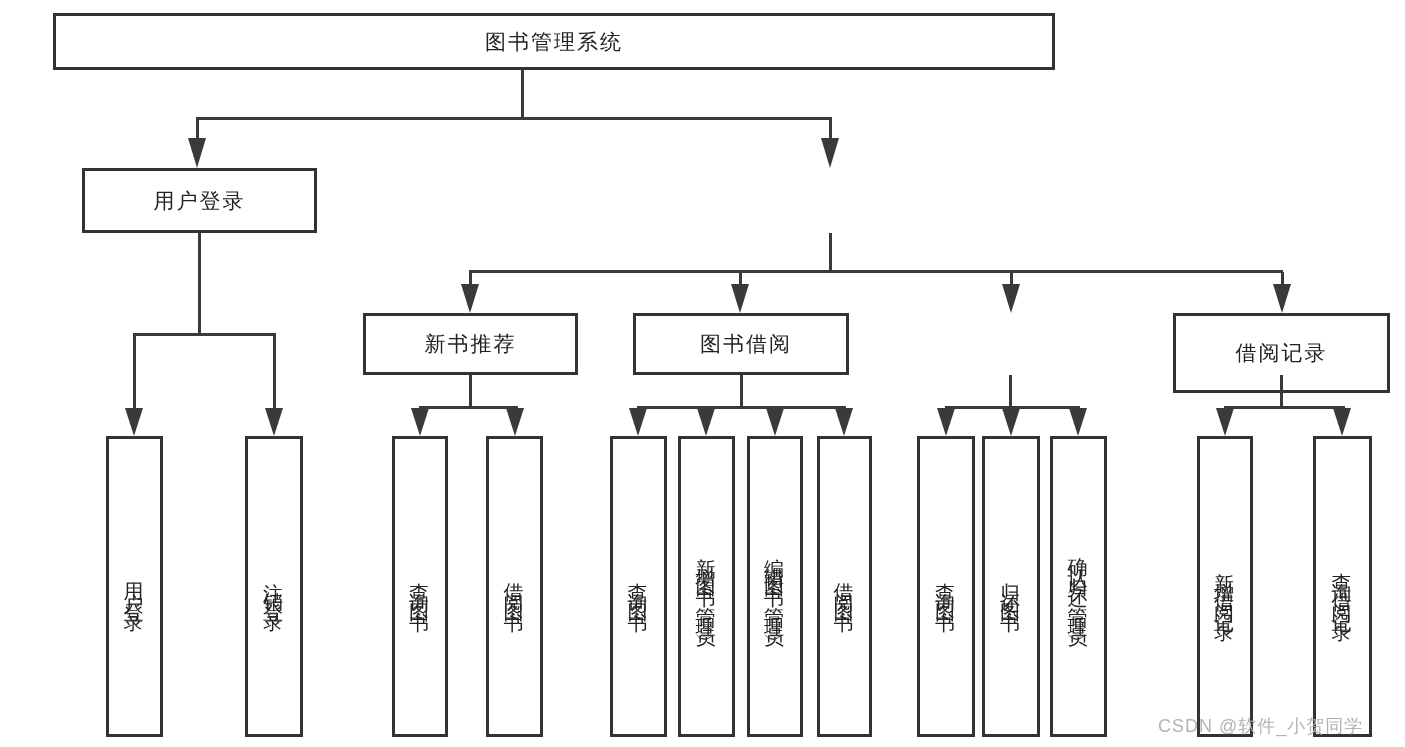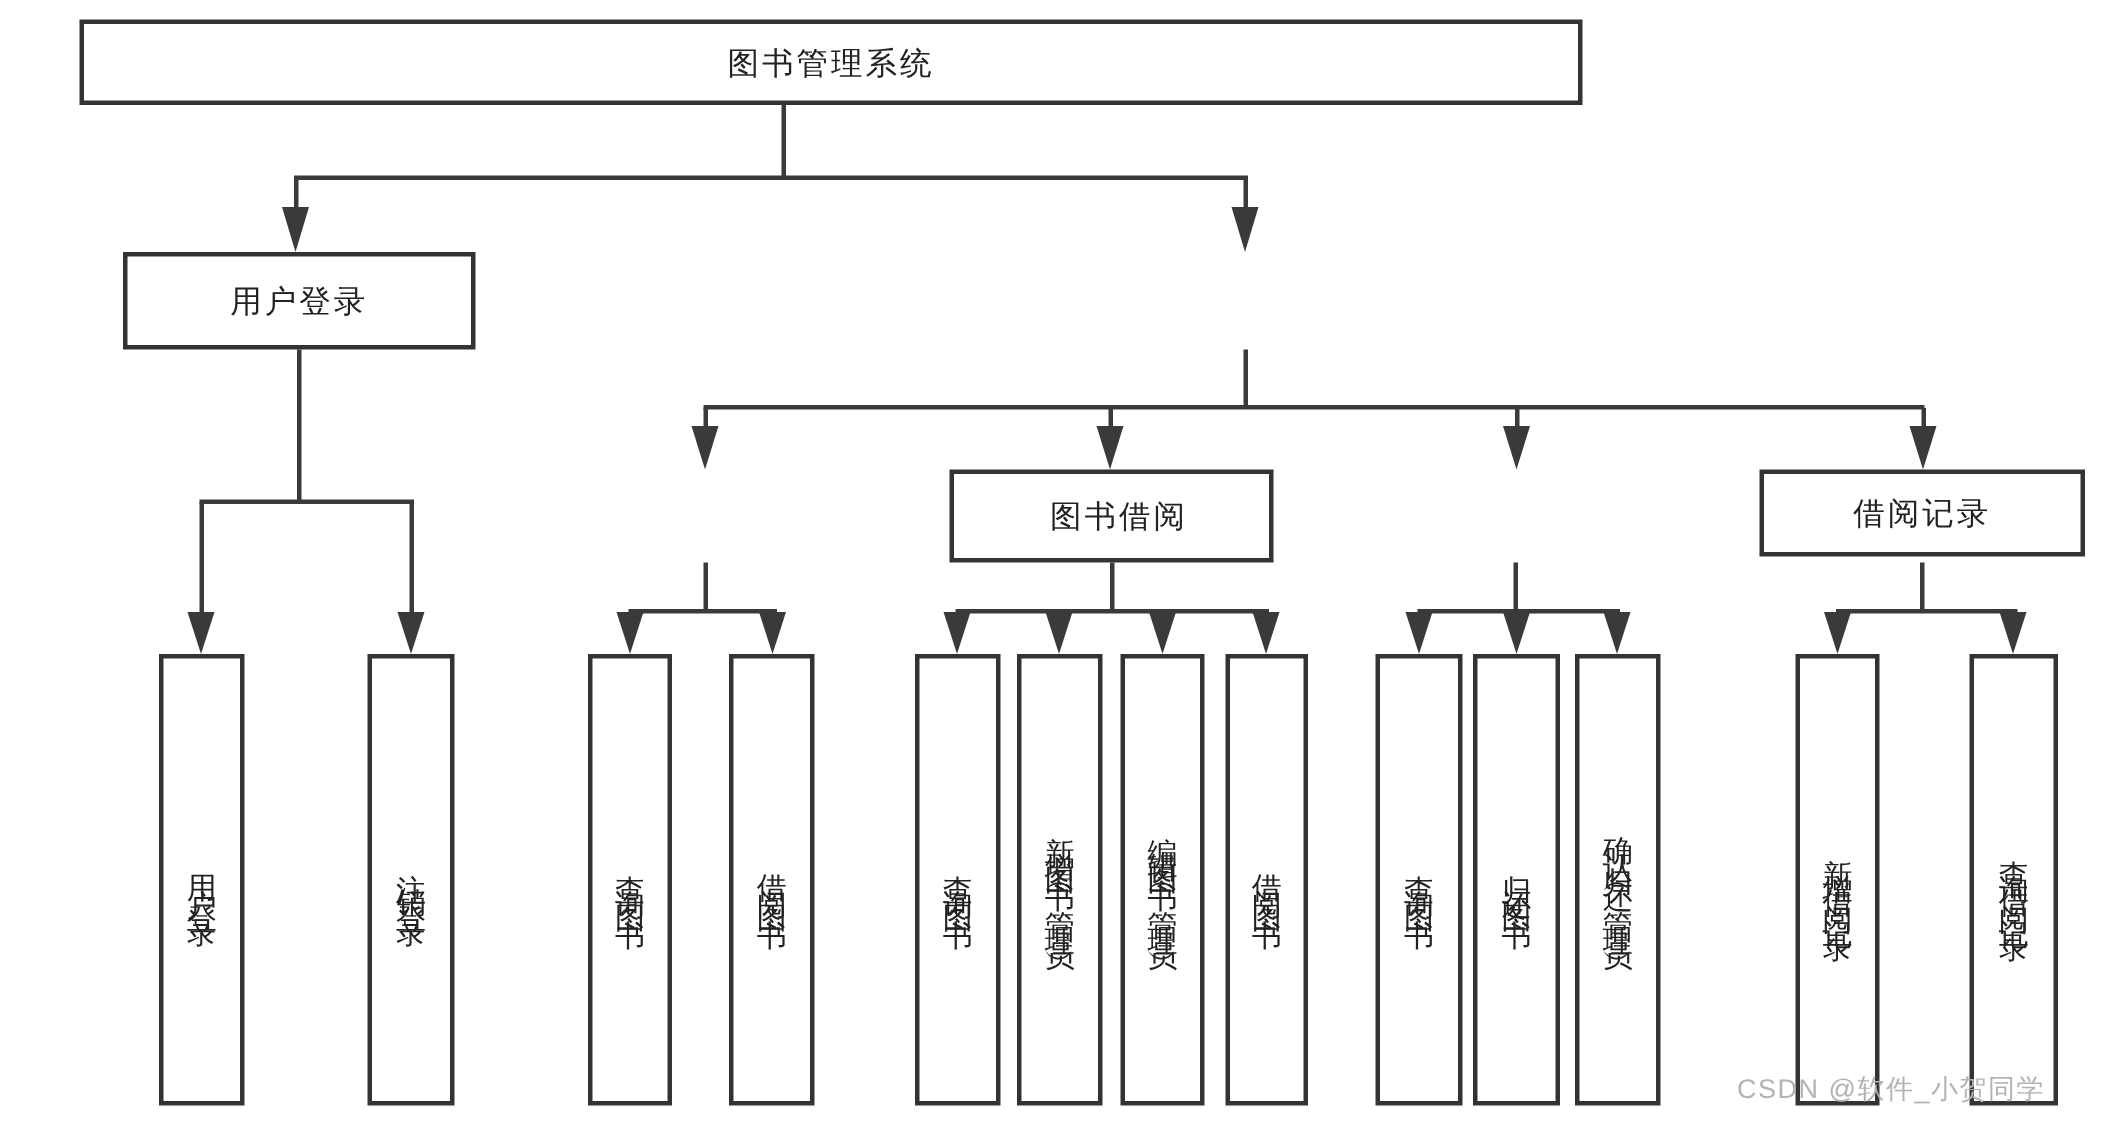--- a/index.html
+++ b/index.html
@@ -41,22 +41,23 @@
 </style>
 </head>
 <body>
 
 <div class="canvas">
 
   <div class="hbox" style="left:21px;top:13px;width:1002px;height:57px;margin-left:32px;">图书管理系统</div>
 
   <div class="hbox" style="left:82px;top:168px;width:235px;height:65px;">用户登录</div>
 
+  <div class="hbox" style="left:363px;top:313px;width:215px;height:62px;">新书推荐</div>
   <div class="hbox" style="left:633px;top:313px;width:216px;height:62px;padding-left:10px;">图书借阅</div>
-  <div class="hbox" style="left:1173px;top:313px;width:217px;height:58px;">借阅记录</div>
+  <div class="hbox" style="left:1173px;top:313px;width:217px;height:80px;">借阅记录</div>
 
   <div class="vbox" style="left:106px;width:57px;">用户登录</div>
   <div class="vbox" style="left:245px;width:58px;">注销登录</div>
 
   <div class="vbox" style="left:392px;width:56px;">查询图书</div>
   <div class="vbox" style="left:486px;width:57px;">借阅图书</div>
 
   <div class="vbox" style="left:610px;width:57px;">查询图书</div>
   <div class="vbox" style="left:678px;width:57px;">新增图书（管理员）</div>
   <div class="vbox" style="left:747px;width:56px;">编辑图书（管理员）</div>

